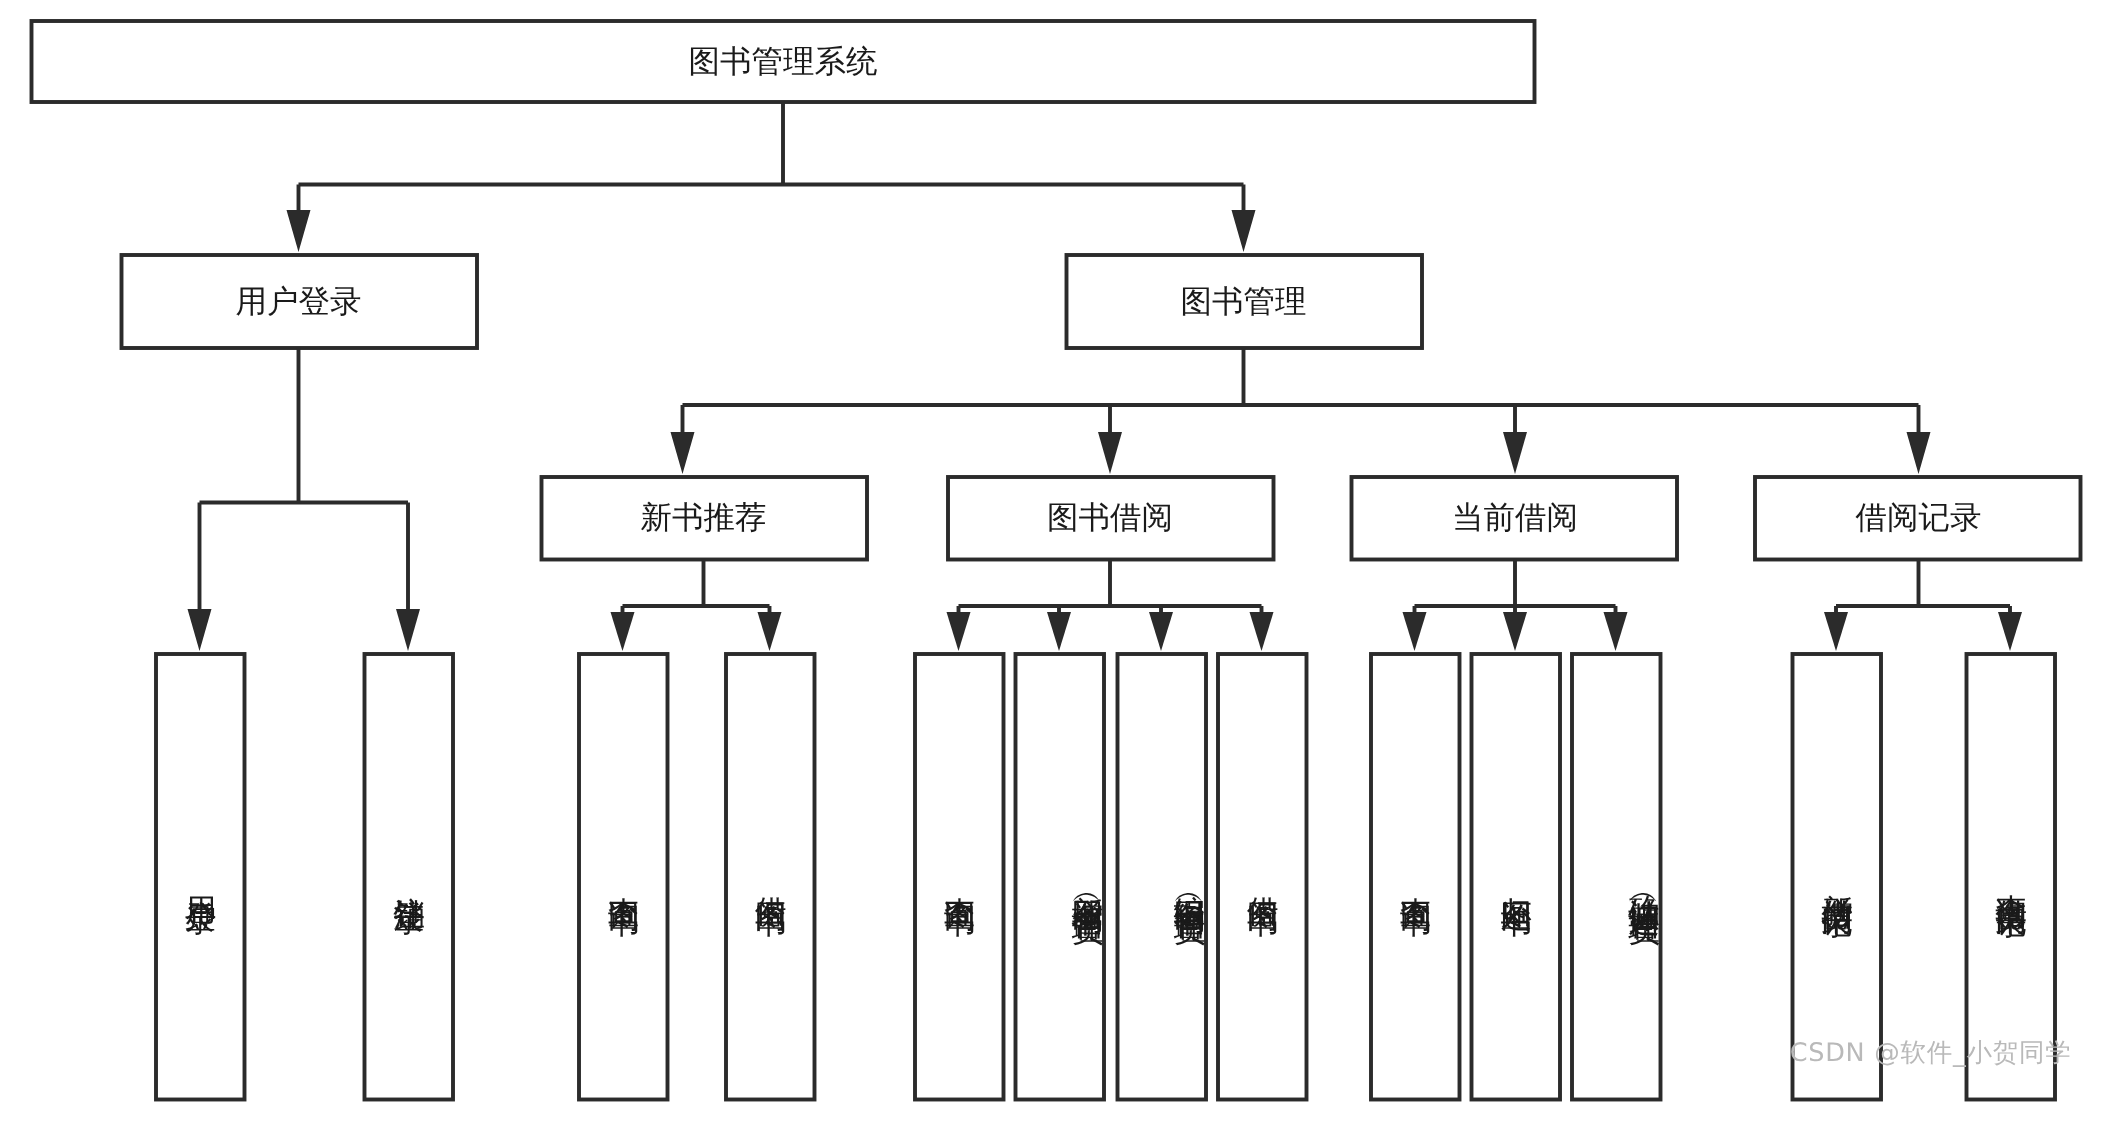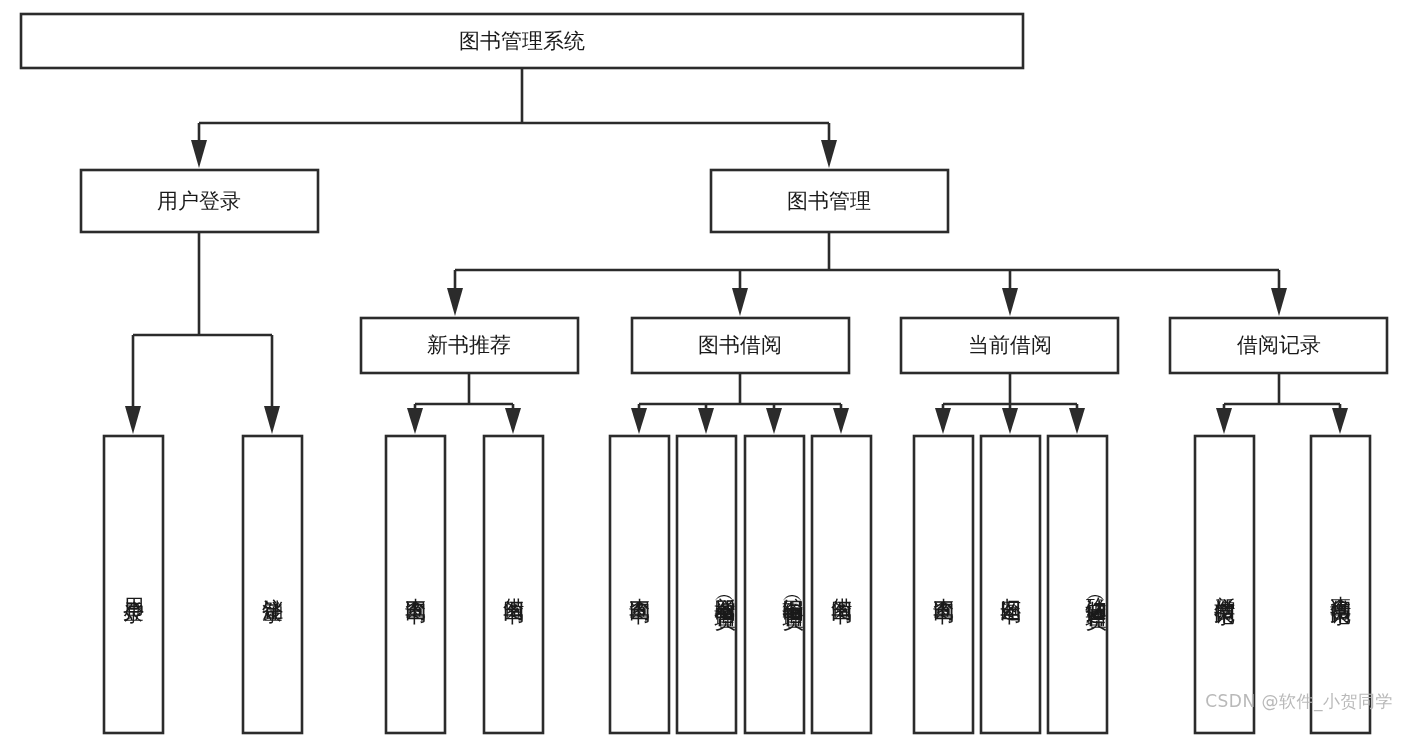--- a/index.html
+++ b/index.html
@@ -61,21 +61,21 @@
     color: #1a1a1a;
     letter-spacing: 2px;
     display: flex;
     align-items: center;
     justify-content: center;
     white-space: nowrap;
     pointer-events: none;
   }
   .watermark {
     position: absolute;
-    right: 12px;
+    right: 24px;
     bottom: 6px;
     font-family: "DejaVu Sans", "Liberation Sans", sans-serif;
     font-size: 17px;
     color: #b9b9b9;
     white-space: nowrap;
     letter-spacing: 0.5px;
   }
 </style>
 </head>
 <body>

